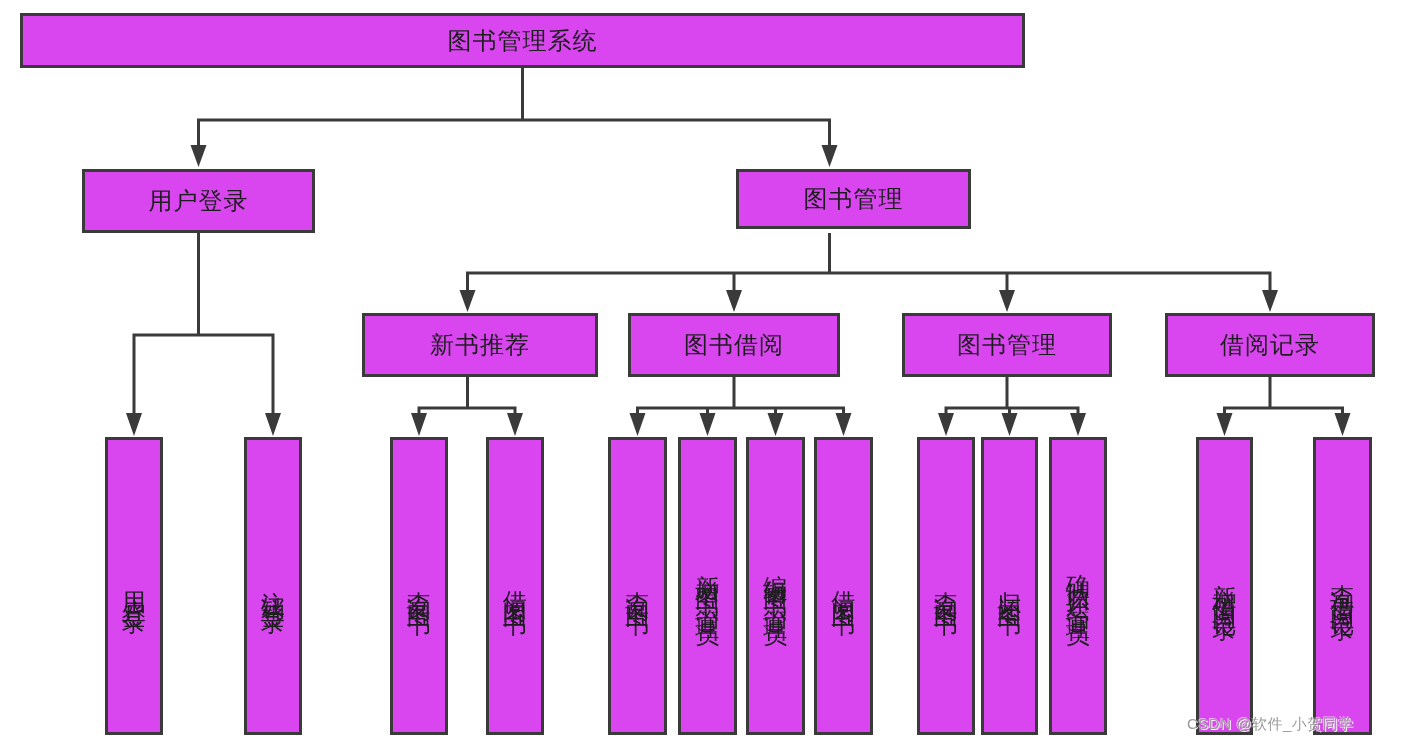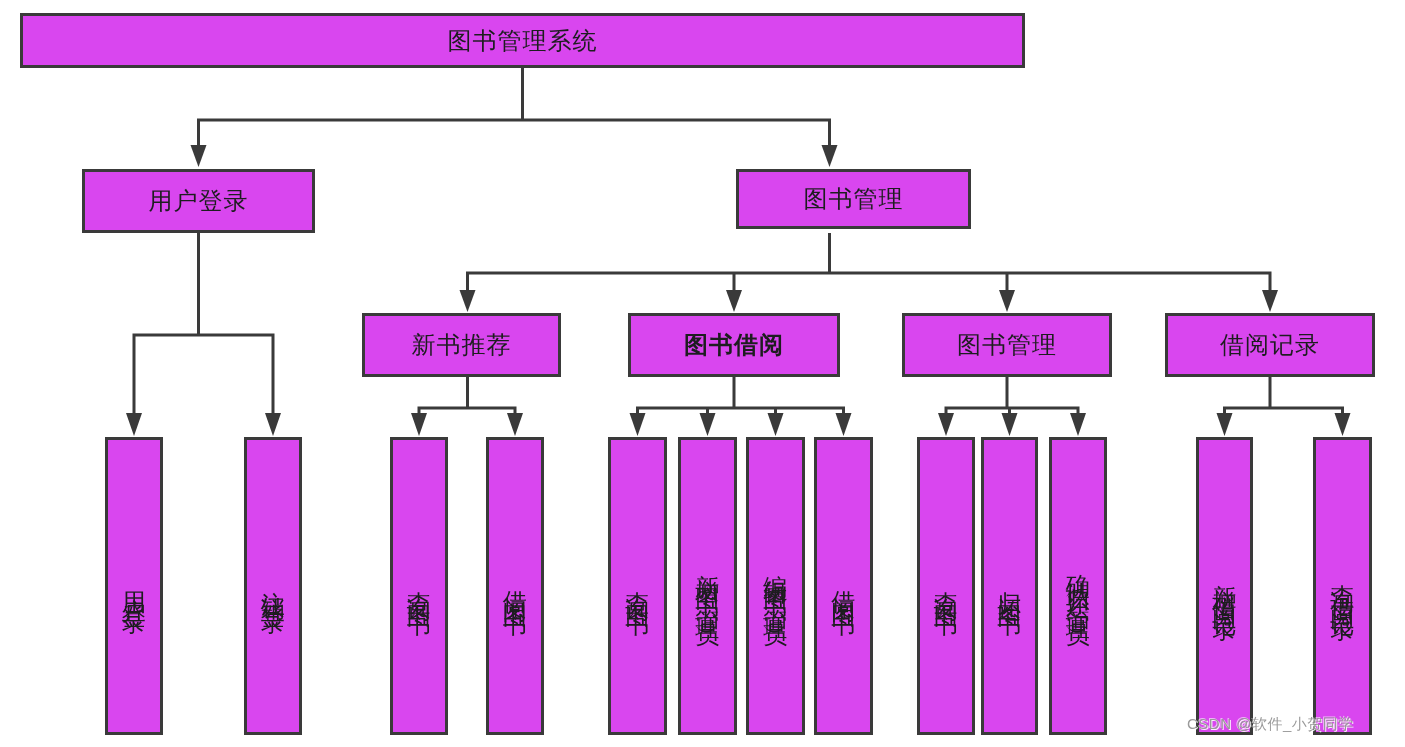--- a/index.html
+++ b/index.html
@@ -42,22 +42,22 @@
     writing-mode: vertical-lr;
     text-orientation: mixed;
     letter-spacing: 7px;
   }
   
   #n-root         { left: 20px;   top: 13px;  width: 1005px; height: 55px; }
   
   #n-user-login   { left: 82px;   top: 169px; width: 233px;  height: 64px; }
   #n-book-mgmt    { left: 736px;  top: 169px; width: 235px;  height: 60px; }
   
-  #n-new-book     { left: 362px;  top: 313px; width: 199px;  height: 64px; }
-  #n-book-borrow  { left: 628px;  top: 313px; width: 212px;  height: 64px; font-weight: bold; }
+  #n-new-book     { left: 362px;  top: 313px; width: 236px;  height: 64px; }
+  #n-book-borrow  { left: 628px;  top: 313px; width: 212px;  height: 64px; }
   #n-cur-borrow   { left: 902px;  top: 313px; width: 210px;  height: 64px; }
   #n-borrow-rec   { left: 1165px; top: 313px; width: 210px;  height: 64px; text-align: right; }
   
   #l-user-login   { left: 105px;  width: 58px; }
   #l-logout       { left: 244px;  width: 58px; }
   #l-nb-query     { left: 390px;  width: 58px; }
   #l-nb-borrow    { left: 486px;  width: 58px; }
   #l-bb-query     { left: 608px;  width: 59px; }
   #l-bb-add       { left: 678px;  width: 59px; }
   #l-bb-edit      { left: 746px;  width: 59px; }

